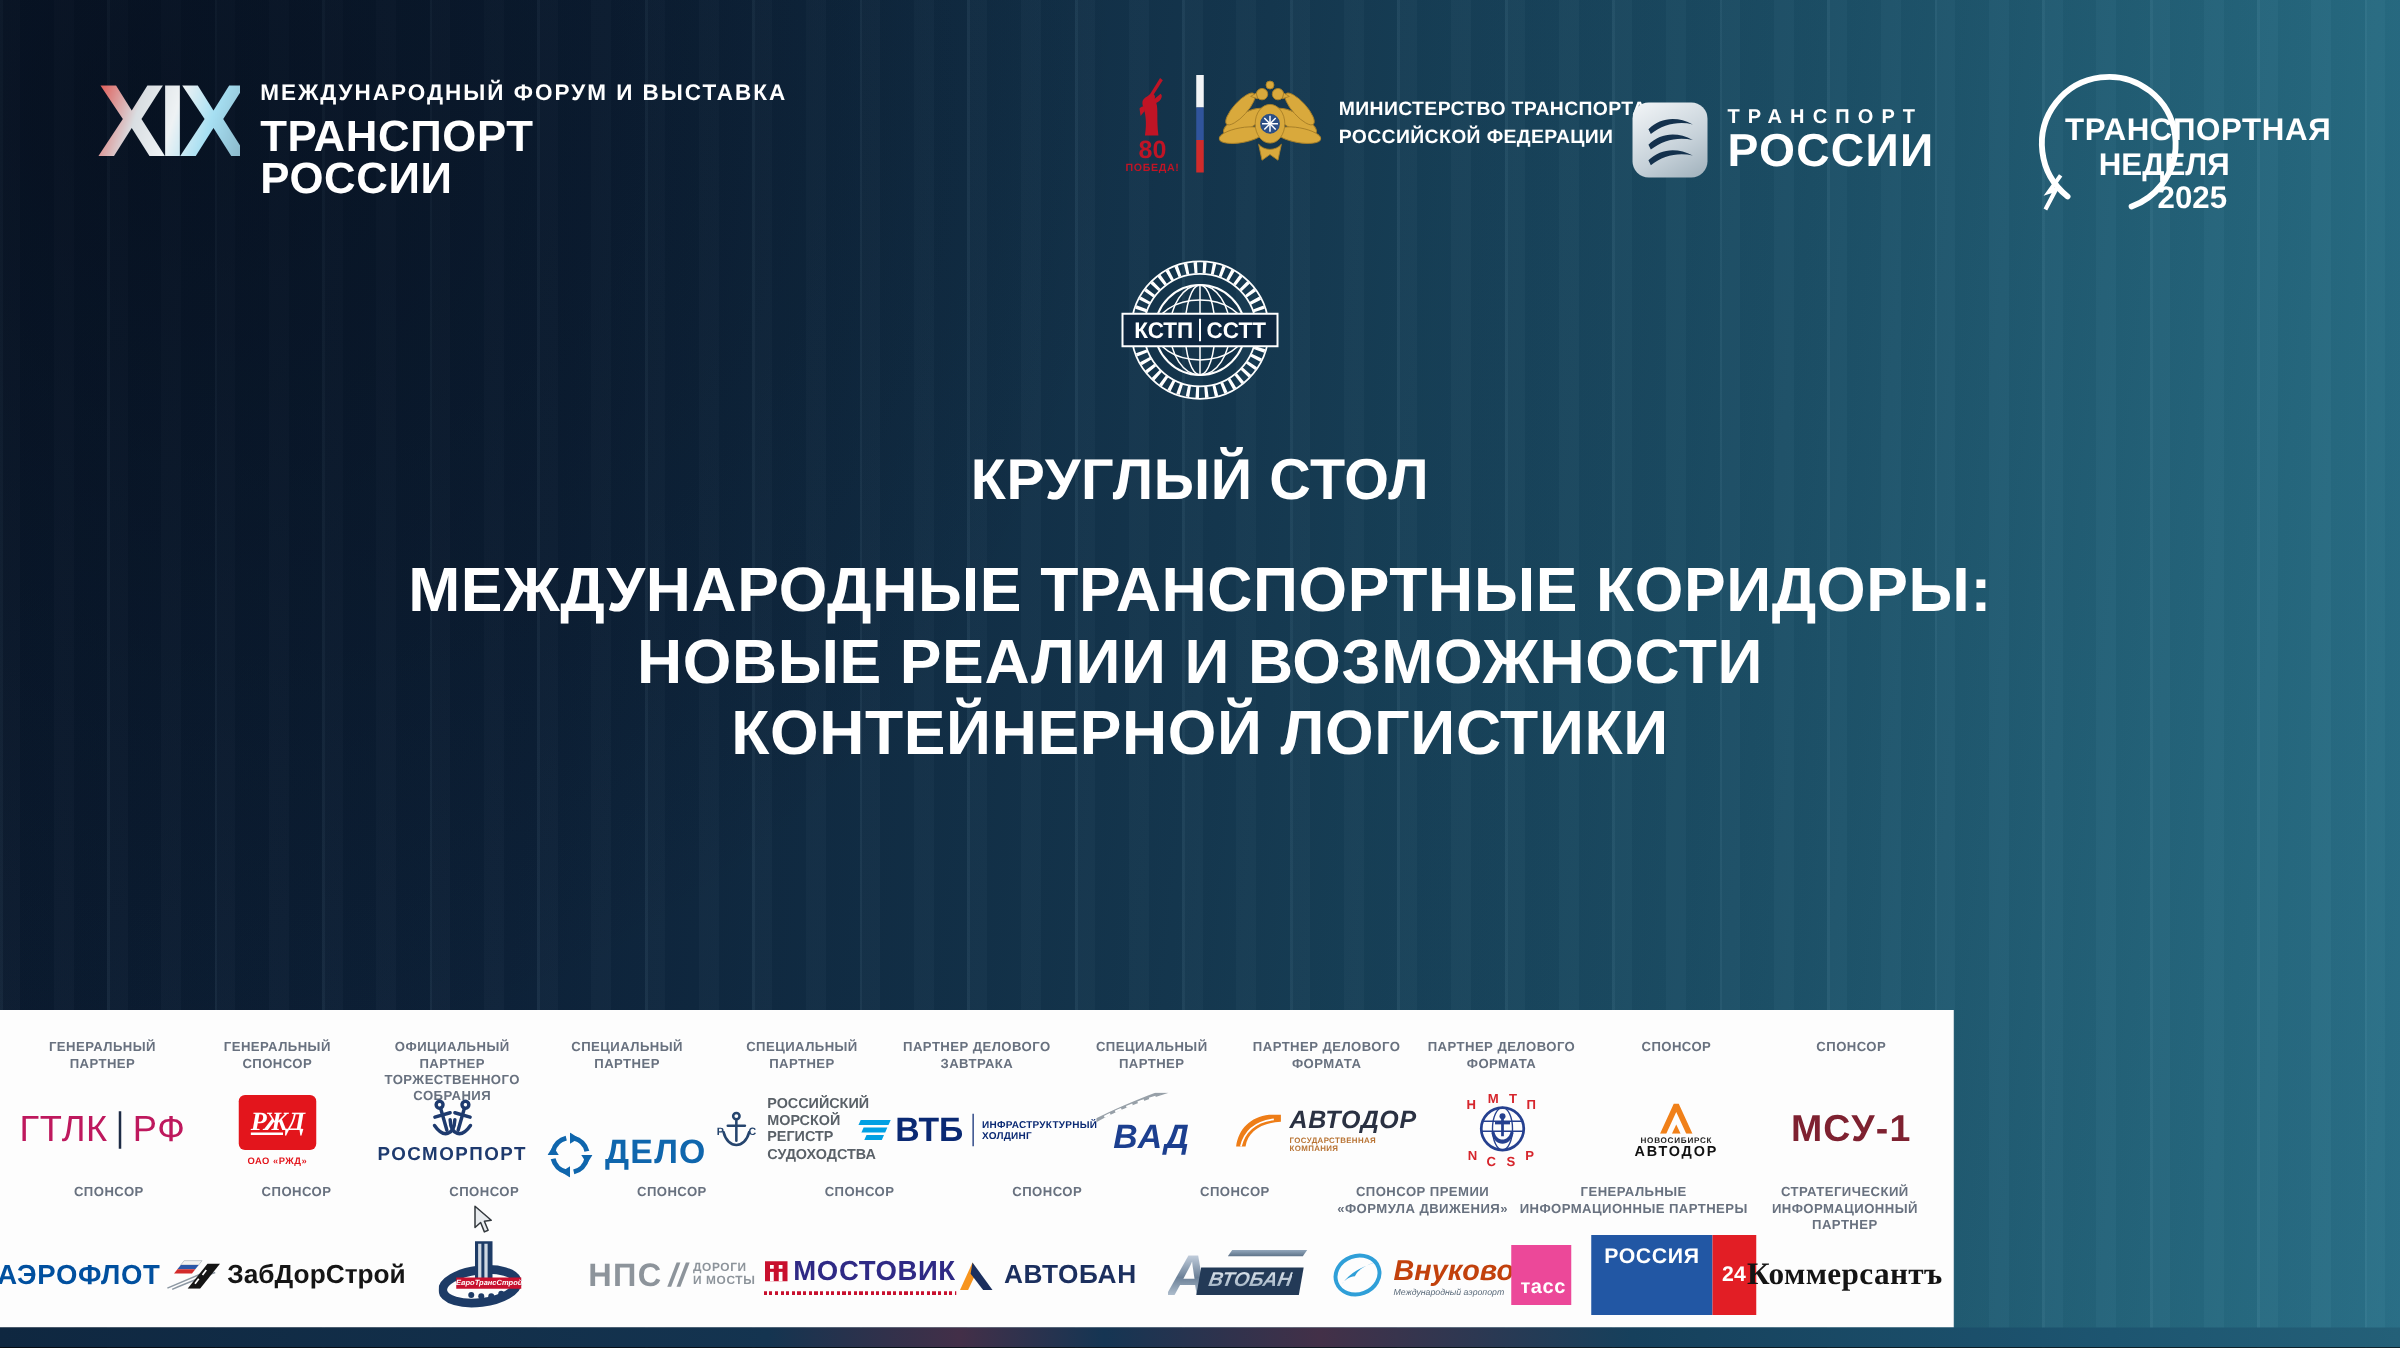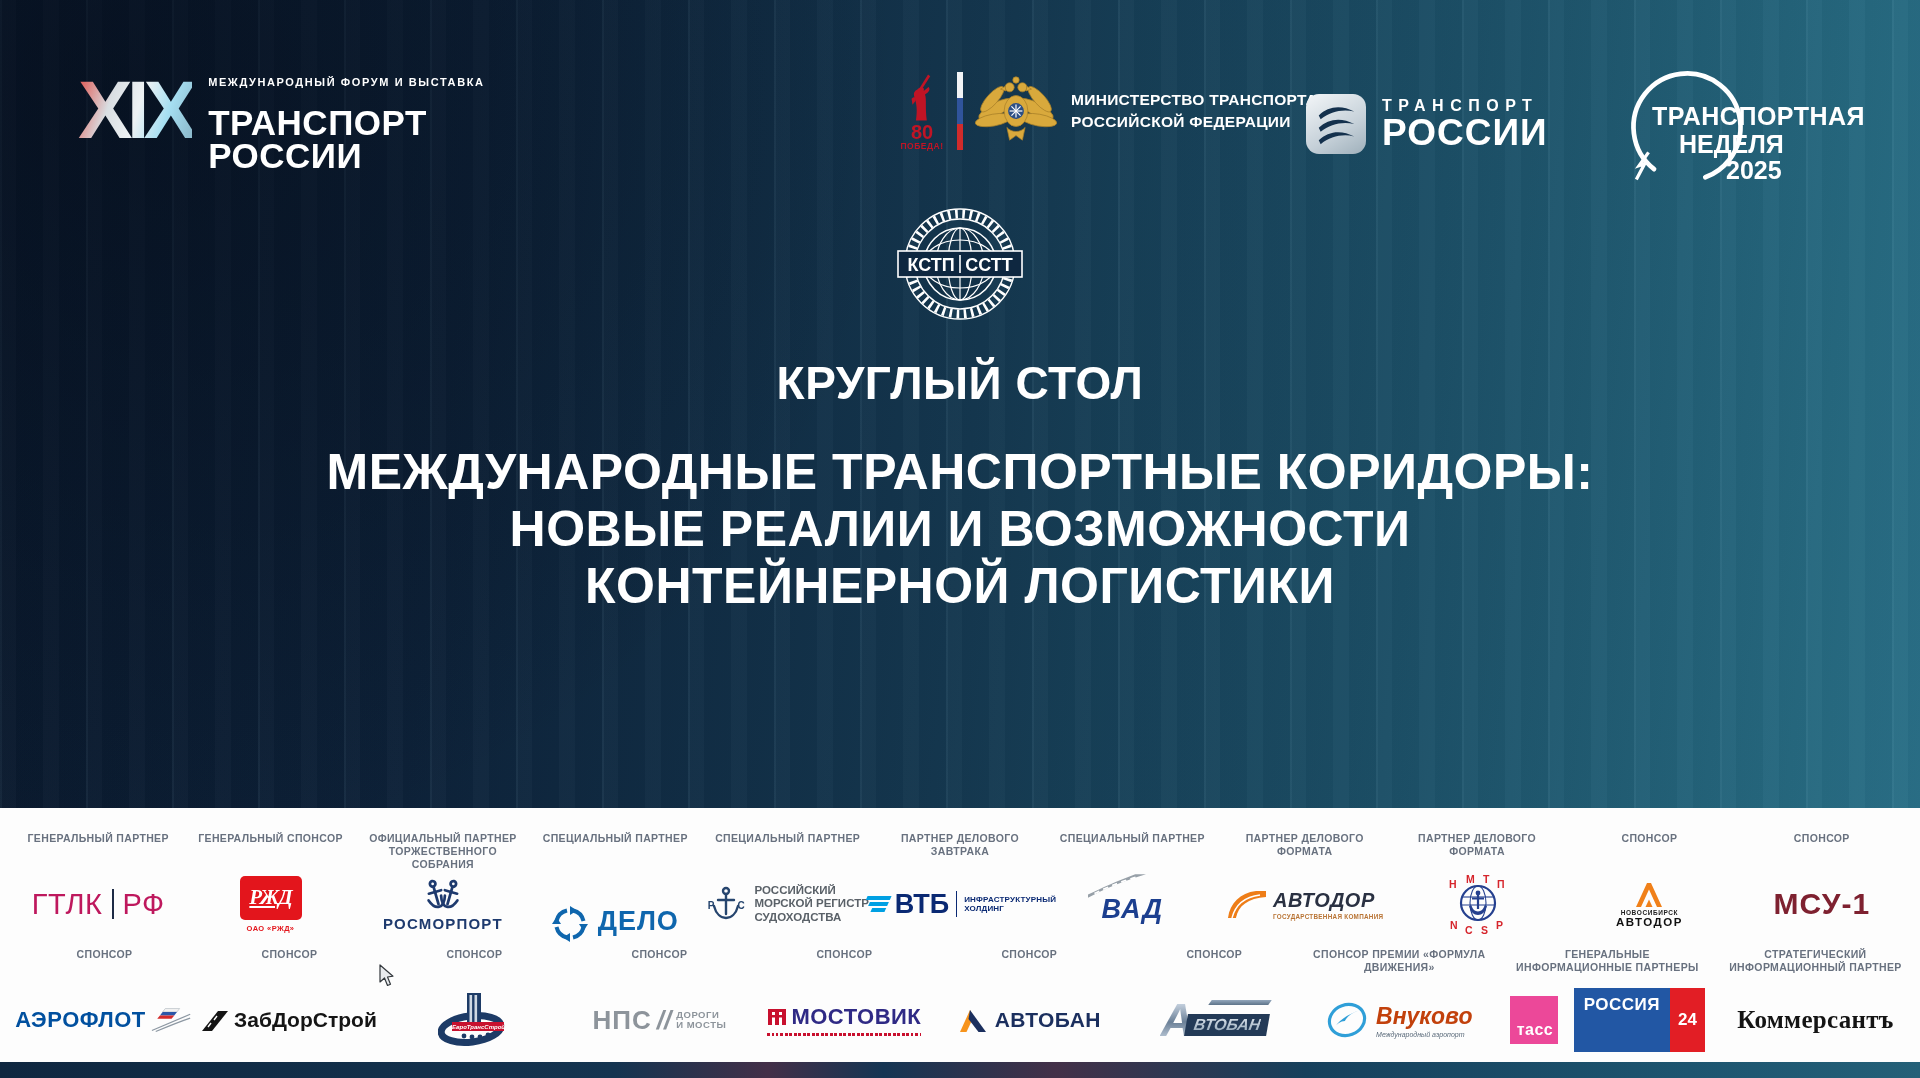--- a/index.html
+++ b/index.html
@@ -6,27 +6,27 @@
   html,body { background:#000; }
   body { font-family:"Liberation Sans", sans-serif; }
   .stage { position:relative; width:1920px; height:1078px; overflow:hidden;
     background:
       radial-gradient(circle at 6% 8%, rgba(4,10,22,.55), rgba(0,0,0,0) 38%),
       repeating-linear-gradient(90deg, rgba(175,225,245,.05) 0 2px, rgba(0,0,0,0) 2px 86px),
       repeating-linear-gradient(90deg, rgba(255,255,255,.018) 0 16px, rgba(0,0,10,.025) 16px 43px),
       linear-gradient(96deg,#0a1a2e 0%,#0d2239 24%,#14374f 50%,#1c4f66 72%,#26687f 92%,#2b7189 100%);
   }
   
-  .topbar { position:absolute; left:0; top:12px; width:100%; height:200px; }
+  .topbar { position:absolute; left:0; top:0; width:100%; height:200px; }
   .forum-logo { position:absolute; left:78px; top:58px; display:flex; align-items:flex-start; }
   .xix { font-size:82px; font-weight:700; letter-spacing:-6px; line-height:80px;
     background:linear-gradient(108deg,#e04a44 0%,#d9dee2 30%,#eef2f4 52%,#a6dff2 74%,#88b4c6 100%);
     -webkit-background-clip:text; background-clip:text; color:transparent; }
   .forum-text { margin-left:16px; padding-top:6px; color:#fff; }
-  .forum-tagline { font-size:11px; font-weight:600; letter-spacing:1.6px; margin-bottom:18px; }
+  .forum-tagline { font-size:18px; font-weight:600; letter-spacing:1.6px; margin-bottom:8px; }
   .forum-title { font-size:35px; font-weight:700; line-height:33px; letter-spacing:.5px; }
   .min-group { position:absolute; left:893px; top:56px; display:flex; align-items:center; }
   .victory { display:flex; flex-direction:column; align-items:center; width:58px; }
   .statue { width:26px; height:52px; }
   .v80 { font-size:20px; font-weight:800; color:#c01425; line-height:18px; }
   .vpb { font-size:8.5px; font-weight:800; color:#c01425; letter-spacing:.5px; }
   .rus-flag { width:6px; height:78px; margin:0 12px 0 6px; display:flex; flex-direction:column; }
   .rus-flag i { flex:1; display:block; }
   .fw { background:#f2f4f6; } .fb { background:#30549c; } .fr { background:#d02b2b; }
   .eagle { width:82px; height:86px; }
@@ -45,21 +45,21 @@
   .wk3 { font-size:25px; font-weight:800; padding-left:74px; line-height:27px; }
   
   .emblem { position:absolute; left:50%; top:200px; transform:translateX(-50%); width:128px; height:128px; }
   .emblem svg { width:128px; height:128px; }
   .emblem text { font-family:"Liberation Sans",sans-serif; font-weight:700; }
   
   .titles { position:absolute; left:0; top:356px; width:100%; text-align:center; color:#fff; }
   .kicker { font-size:46px; font-weight:700; letter-spacing:.5px; margin-bottom:34px; }
   .tline { font-size:50px; font-weight:700; line-height:57px; letter-spacing:.5px; }
   
-  .sponsor-panel { position:absolute; left:0; top:808px; width:1920px; height:254px; background:#fdfdfd; }
+  .sponsor-panel { position:absolute; left:0; top:808px; width:1563px; height:254px; background:#fdfdfd; }
   .sp-row { position:absolute; left:0; right:0; display:flex; padding:0 12px; }
   .sp-row1 { top:24px; } .sp-row2 { top:140px; }
   .cell { flex:1; display:flex; flex-direction:column; align-items:center; min-width:0; }
   .cell-wide { flex:1.25; }
   .slabel { height:34px; display:flex; align-items:flex-start; justify-content:center; text-align:center;
     font-size:10.5px; font-weight:600; color:#68717f; letter-spacing:.35px; line-height:13px; max-width:186px; }
   .slogo { height:72px; display:flex; align-items:center; justify-content:center; margin-top:2px; }
   
   .gtlk { display:flex; align-items:center; font-size:29px; font-weight:400; color:#be185d; letter-spacing:.5px; }
   .gtlk-div { width:2px; height:30px; background:#1d2b45; margin:0 9px; }

